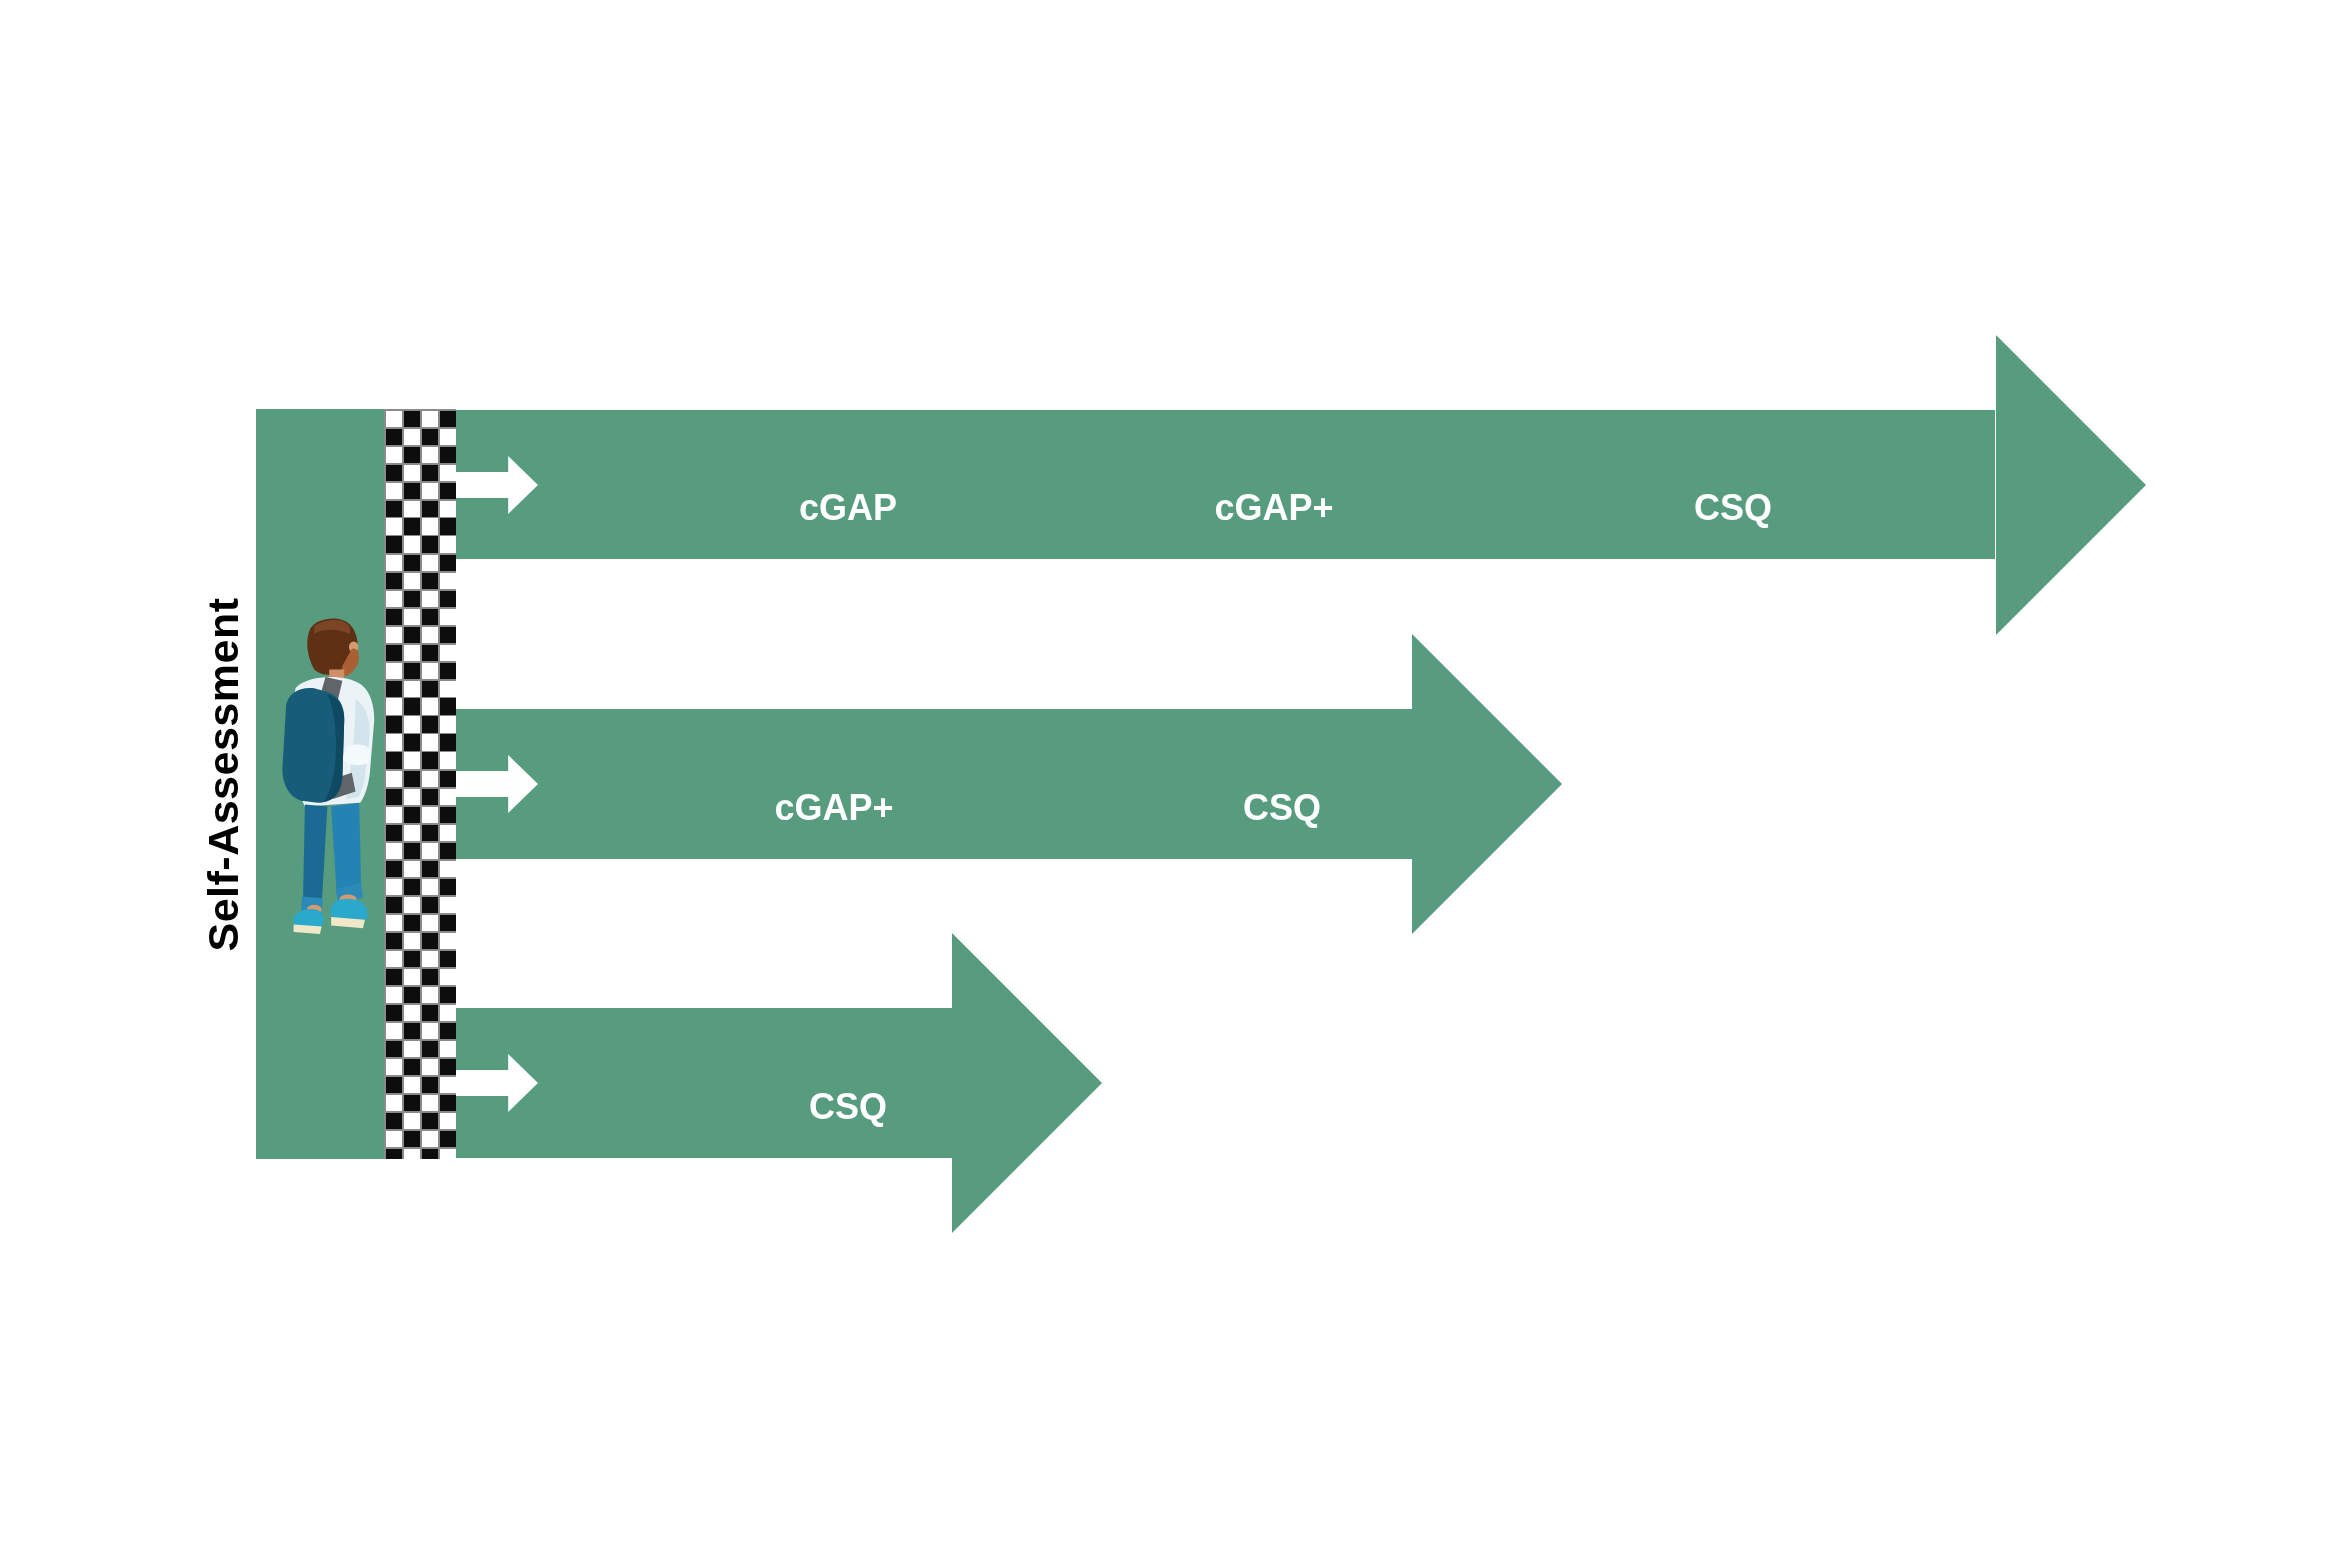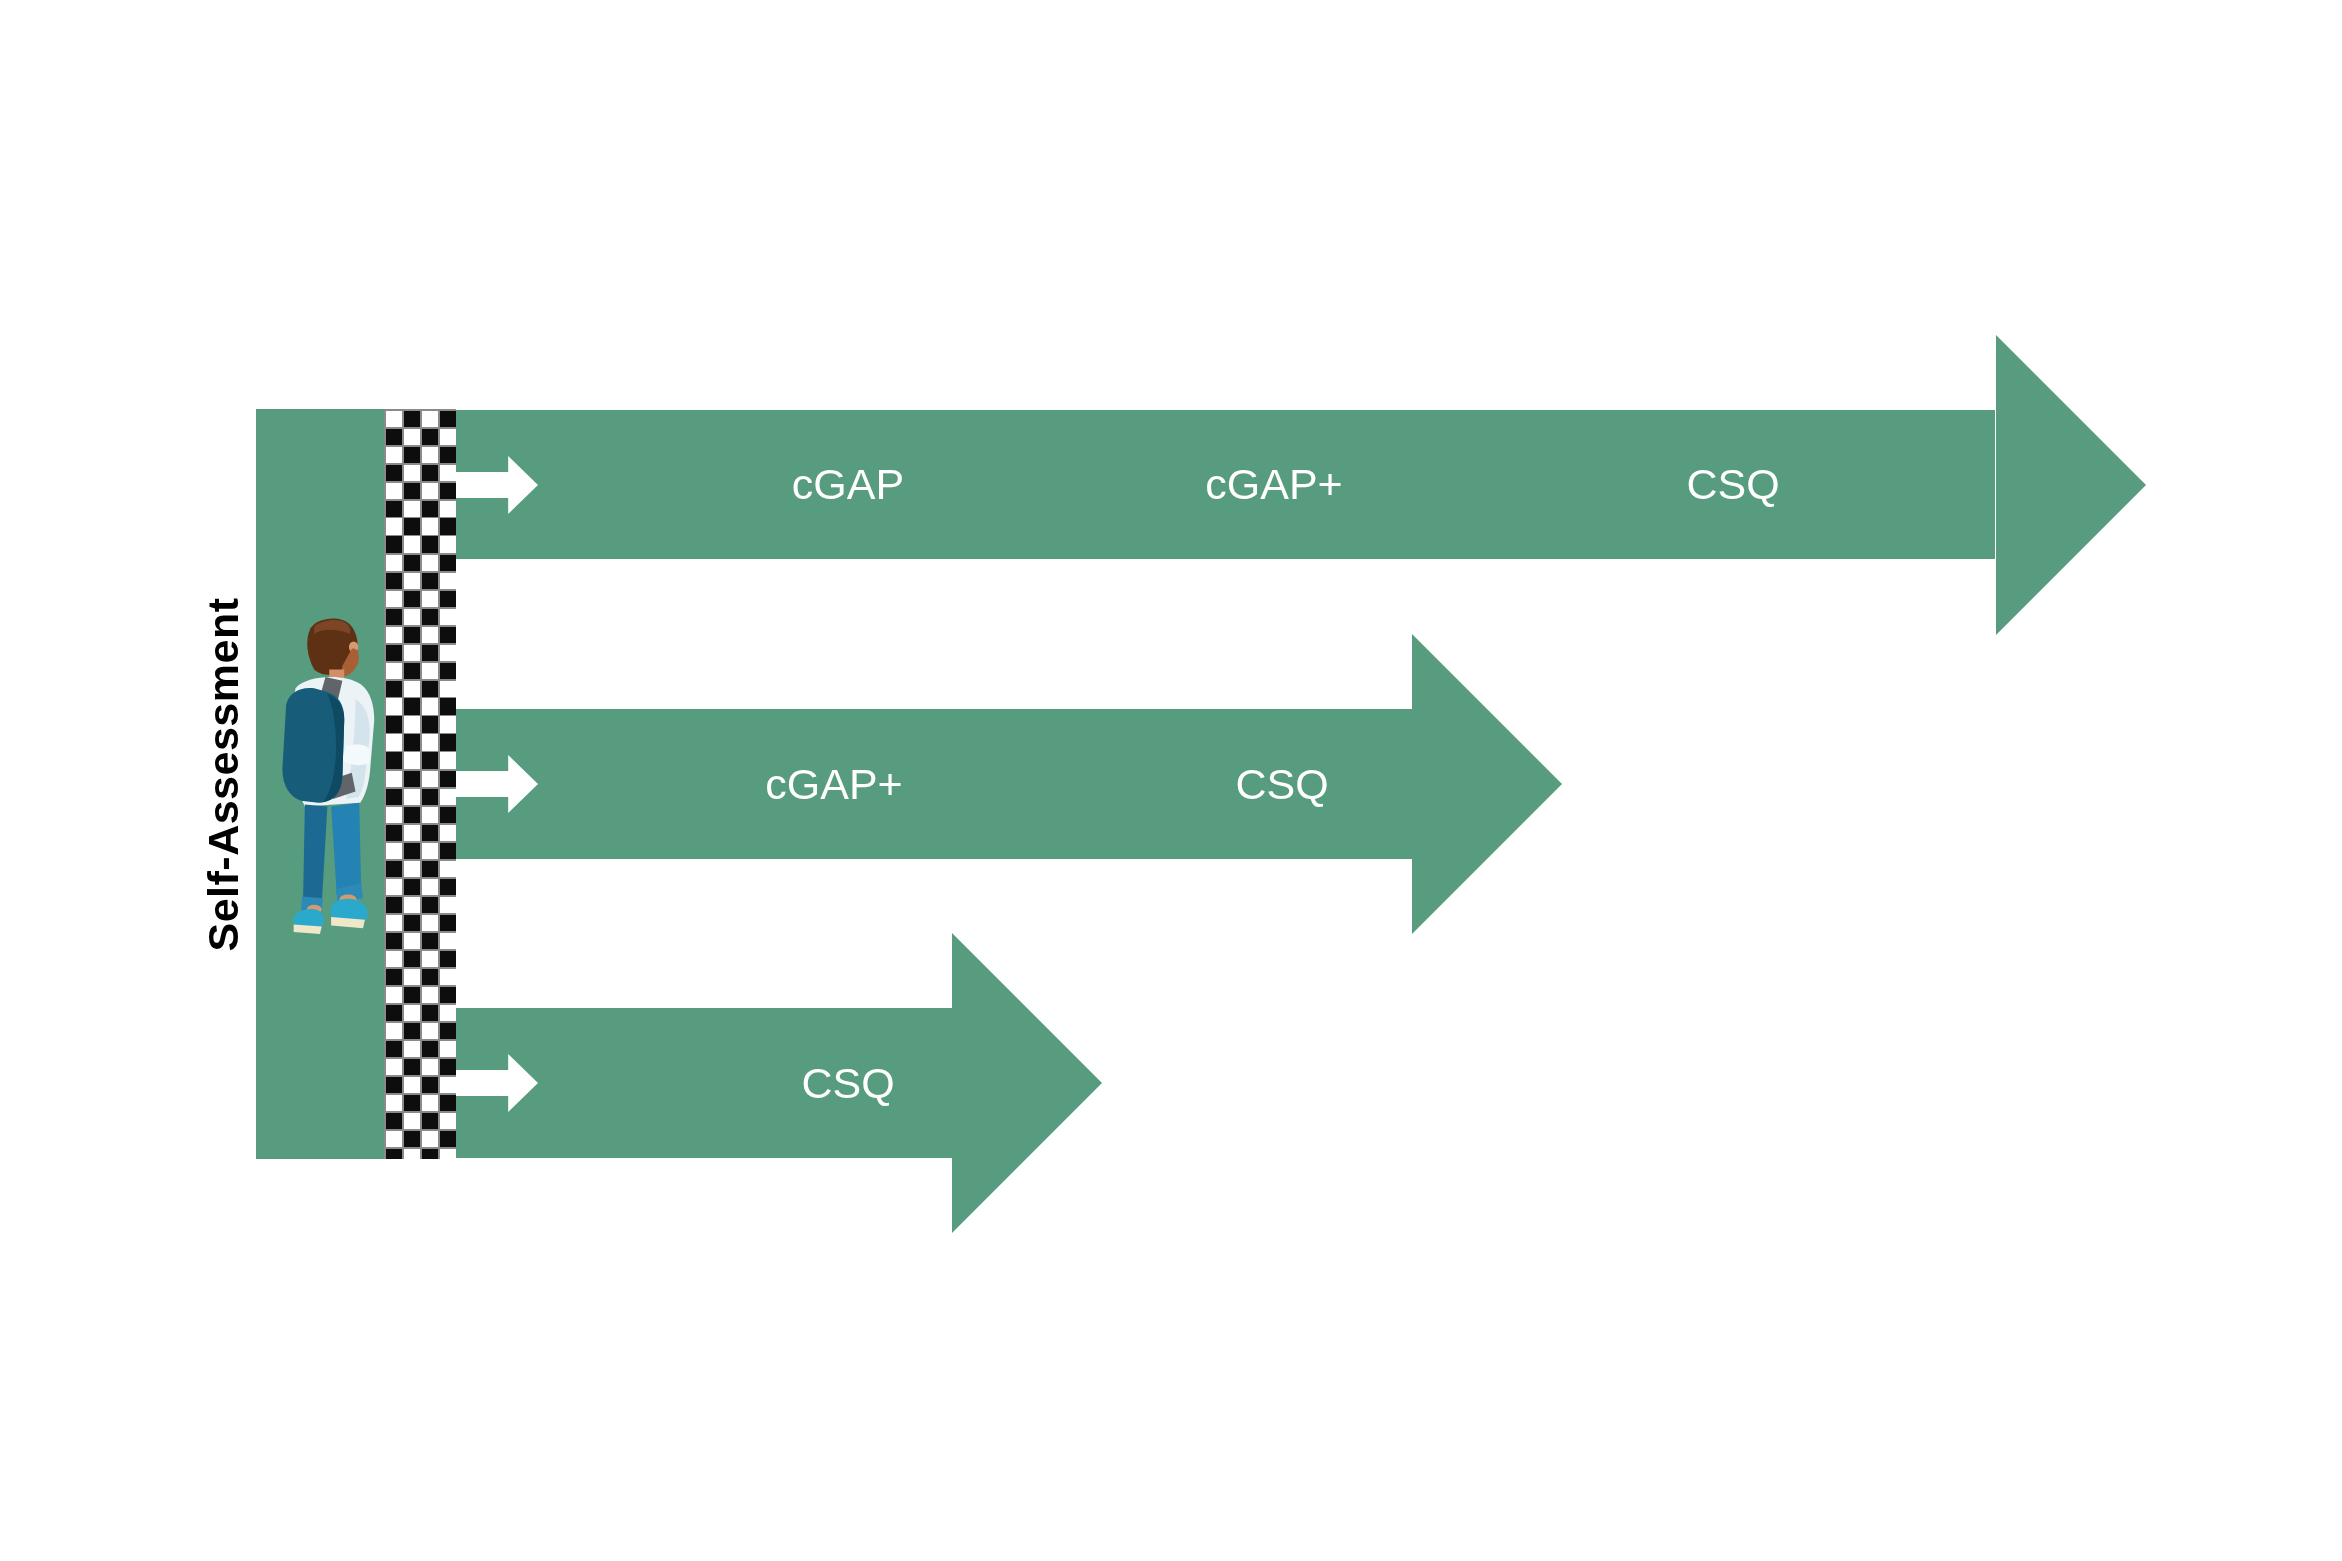--- a/index.html
+++ b/index.html
@@ -53,23 +53,24 @@
   }
   .arrow-head {
     position: absolute;
     background: var(--arrow-green, #579C7E);
     clip-path: polygon(0 0, 100% 50%, 0 100%);
   }
   .arrow-label {
     position: absolute;
     transform: translate(-50%, -50%);
     color: var(--arrow-label-text, #fff);
-    font-size: 43px;
-    font-weight: 400;
+    font-size: 36px;
+    font-weight: 700;
     white-space: nowrap;
+    margin-top: 24px;
   }
   .mini-arrow {
     position: absolute;
     width: 82px; height: 58px;
   }
 
   
   .person {
     position: absolute;
     left: 273px; top: 615px;

